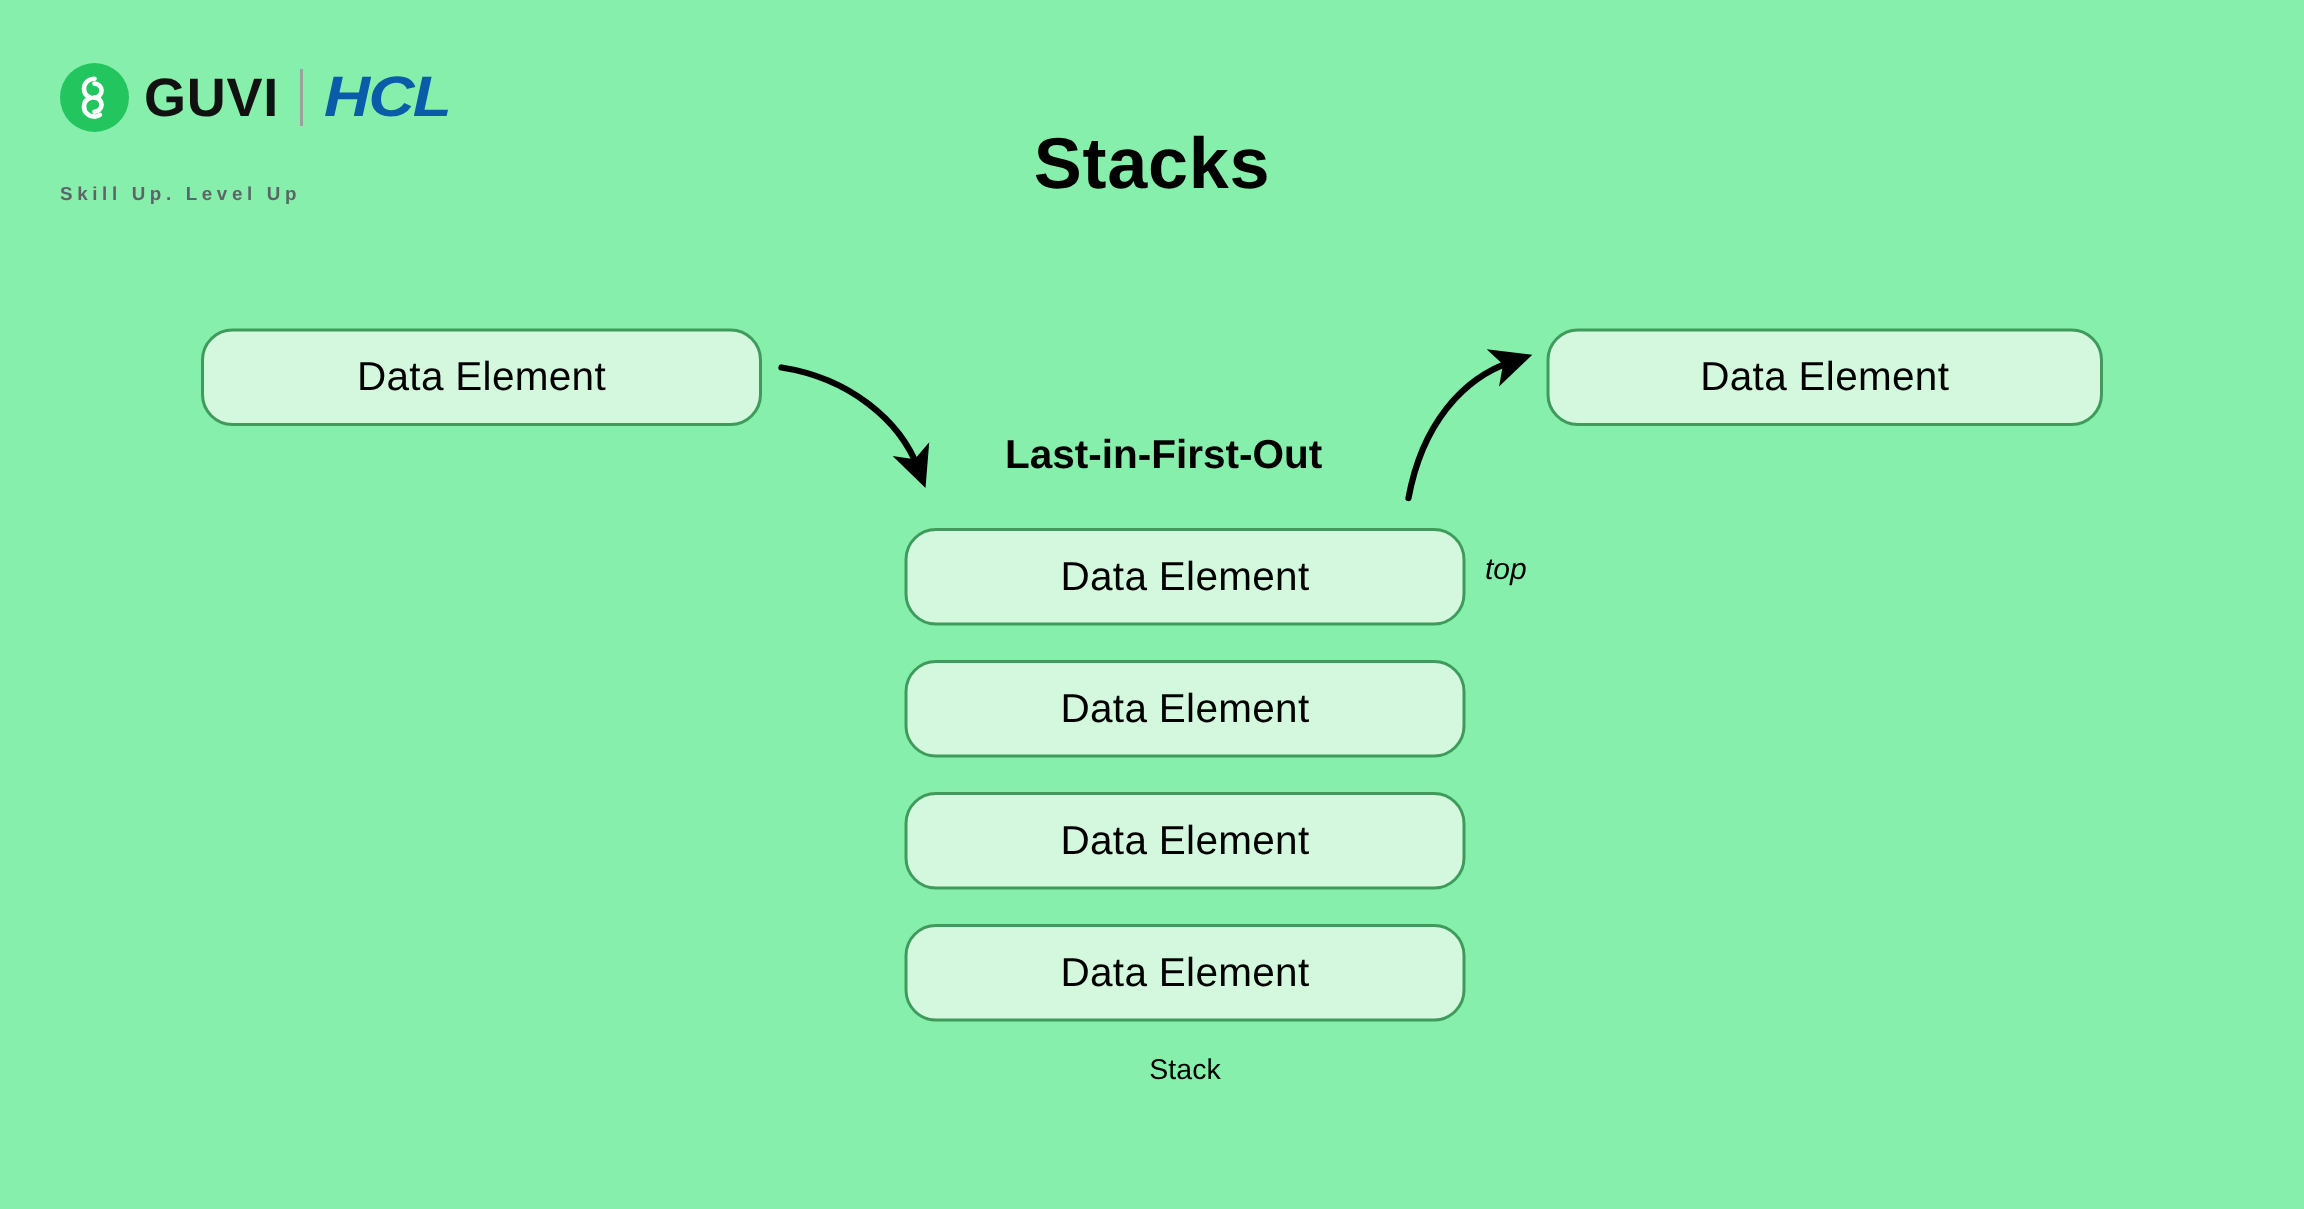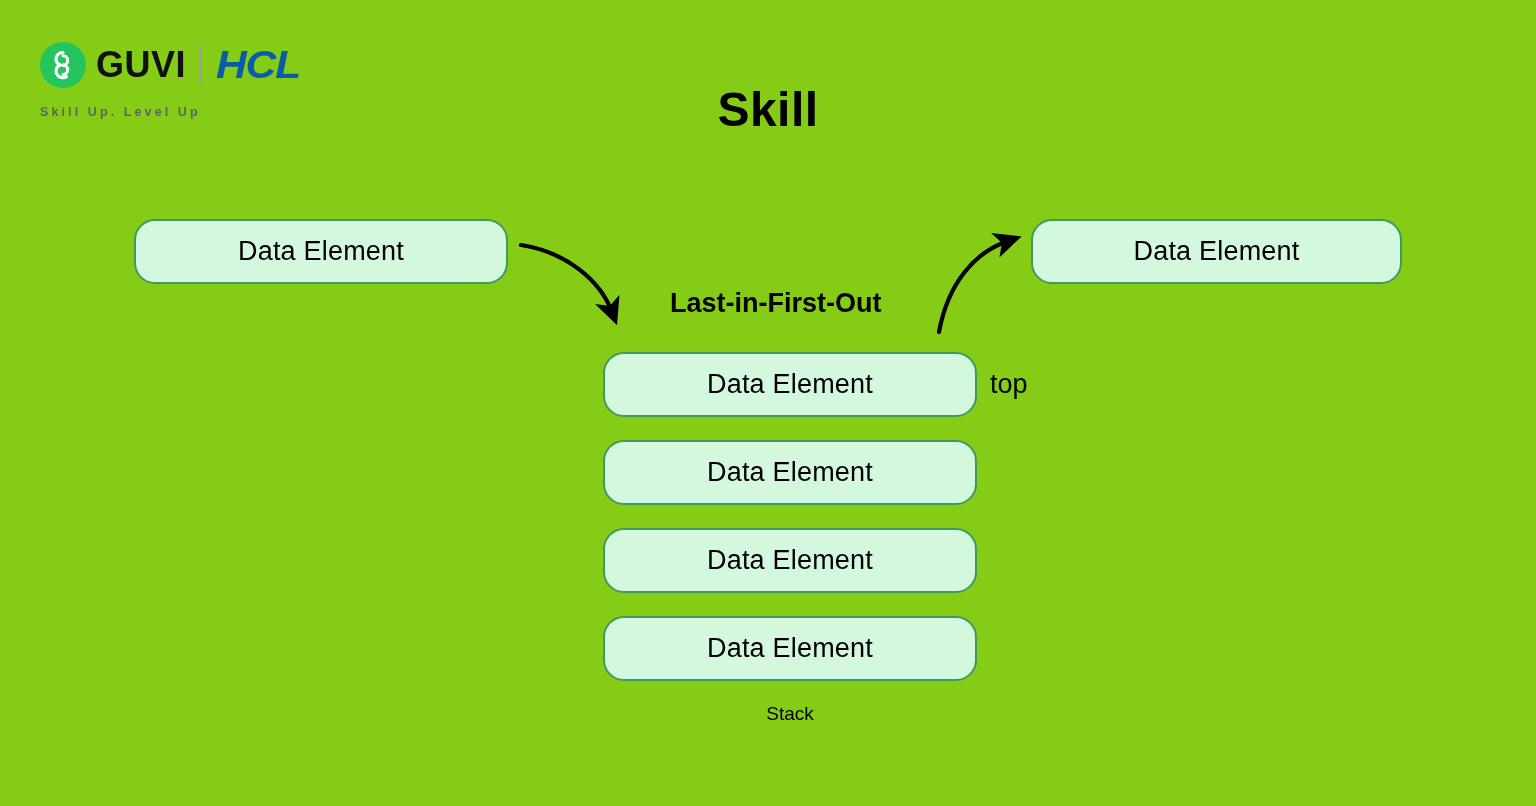--- a/index.html
+++ b/index.html
@@ -10,21 +10,21 @@
     height: 806px;
     background: #ffffff;
     font-family: "Liberation Sans", "DejaVu Sans", sans-serif;
     overflow: hidden;
   }
 
   #slide {
     position: relative;
     width: 1536px;
     height: 806px;
-    background: #84cc16;
+    background: #86efac;
   }
 
   
   #brand {
     position: absolute;
     left: 40px;
     top: 36px;
     width: 420px;
     height: 92px;
   }
@@ -63,21 +63,21 @@
     font-weight: 700;
     font-style: italic;
     letter-spacing: -1px;
     color: #0a5ca8;
     line-height: 1;
     transform: scaleX(1.12);
     transform-origin: left center;
   }
 
   #brand-tagline {
-    margin-top: 11px;
+    margin-top: 28px;
     font-size: 12.5px;
     font-weight: 600;
     letter-spacing: 3.1px;
     color: #5f6368;
     white-space: nowrap;
   }
 
   
   #page-title {
     position: absolute;
@@ -139,24 +139,25 @@
     font-size: 27px;
     font-weight: 700;
     color: #000000;
     white-space: nowrap;
   }
 
   #label-top {
     position: absolute;
     left: 990px;
     top: 369px;
-    font-size: 27px;
+    font-size: 20px;
     font-weight: 400;
     color: #000000;
     white-space: nowrap;
+    font-style: italic;
   }
 
   #label-stack {
     position: absolute;
     left: 603px;
     top: 703px;
     width: 374px;
     text-align: center;
     font-size: 19px;
     font-weight: 400;
@@ -188,21 +189,21 @@
         <path d="M23 23.1c2.6 0 4.7 -2.1 4.7 -4.7 0 -2.6 -2.1 -4.7 -4.7 -4.7" fill="none" stroke="#ffffff" stroke-width="3.1" stroke-linecap="round"></path>
         <path d="M23 23.1c2.6 0 4.7 2.1 4.7 4.7 0 2.6 -2.1 4.7 -4.7 4.7" fill="none" stroke="#ffffff" stroke-width="3.1" stroke-linecap="round"></path>
       </svg>
       <span id="guvi-word">GUVI</span>
       <span id="brand-divider"></span>
       <span id="hcl-word">HCL</span>
     </div>
     <div id="brand-tagline">Skill Up. Level Up</div>
   </div>
 
-  <div id="page-title">Skill</div>
+  <div id="page-title">Stacks</div>
 
   <div class="element-box" id="box-incoming">
     <span>Data Element</span>
   </div>
 
   <div class="element-box" id="box-outgoing">
     <span>Data Element</span>
   </div>
 
   <div id="label-lifo">Last-in-First-Out</div>

